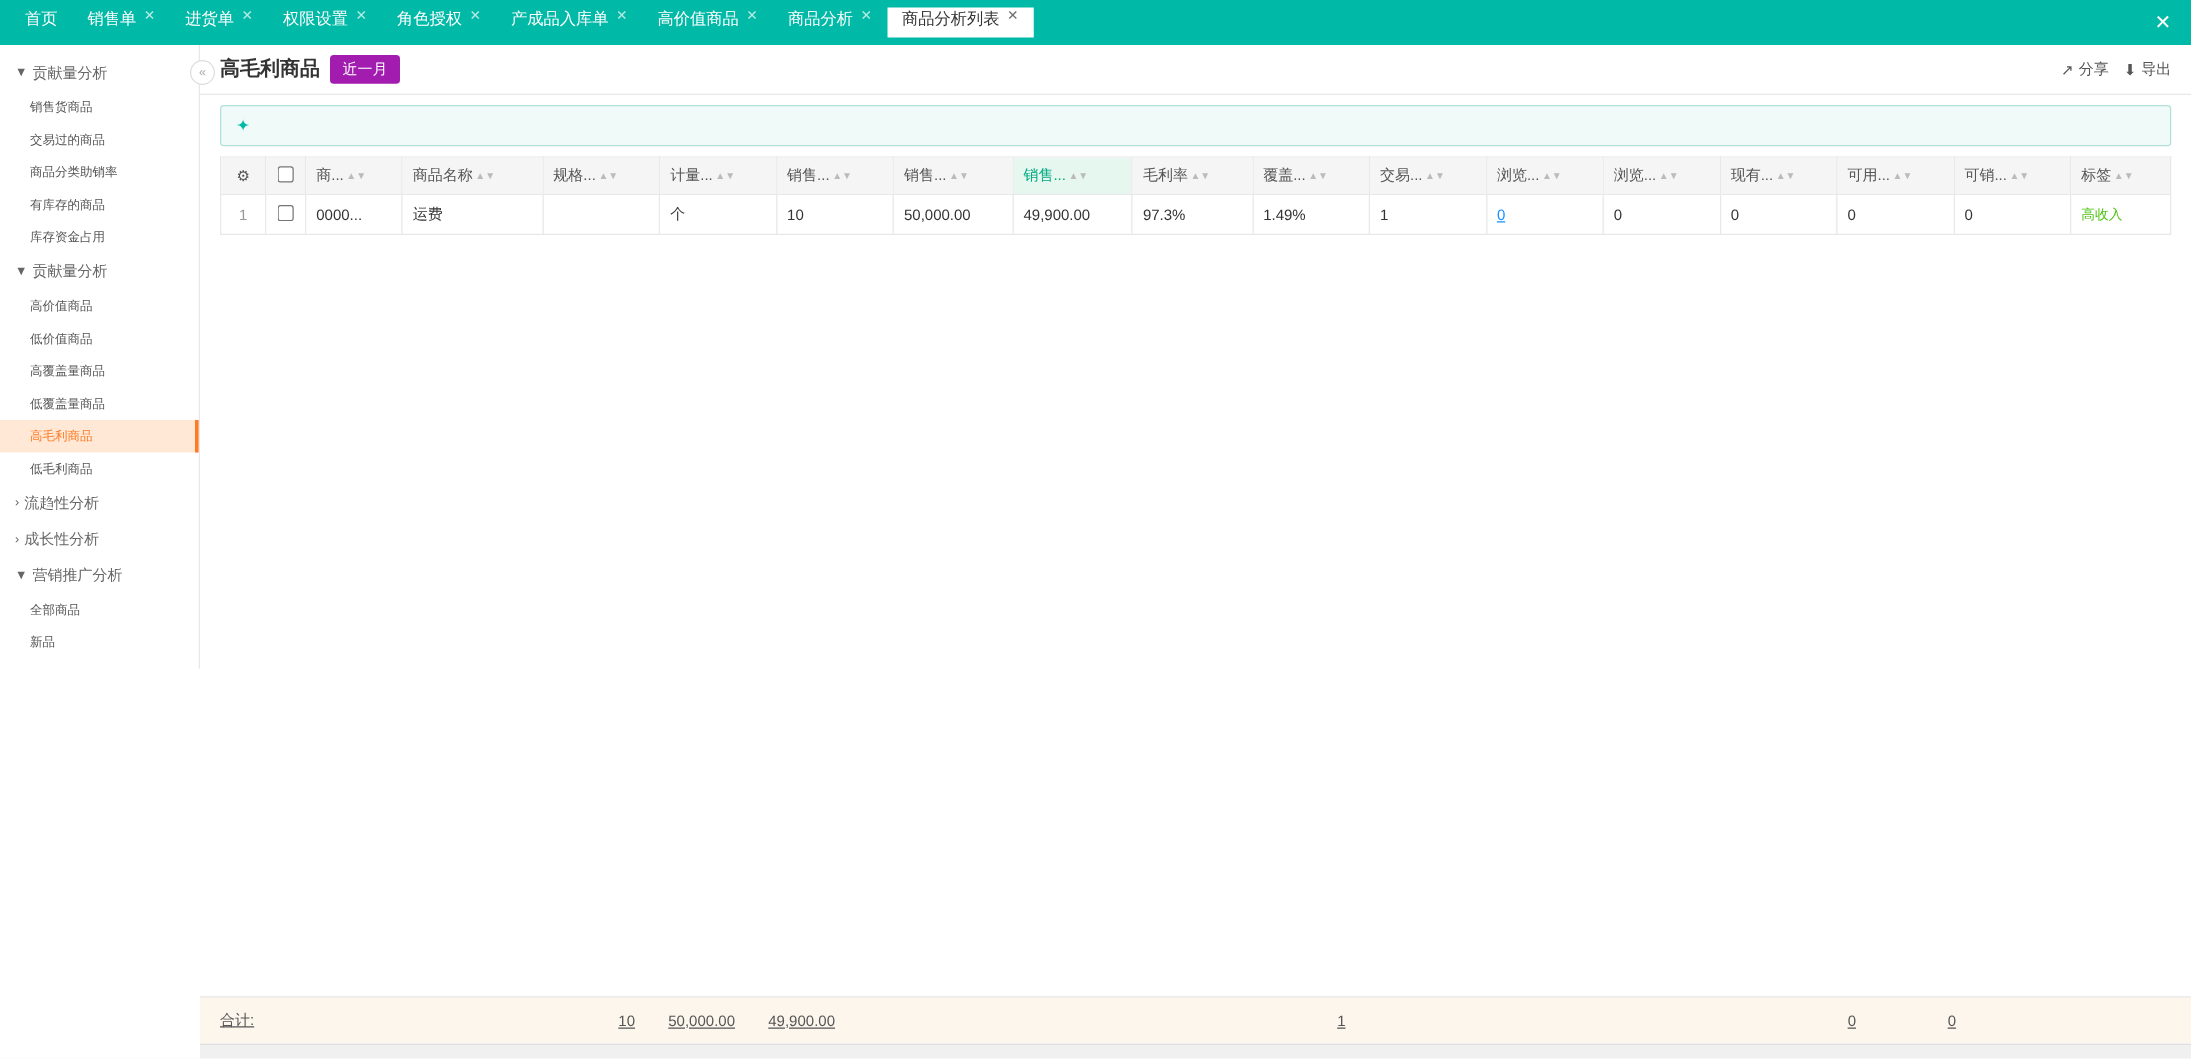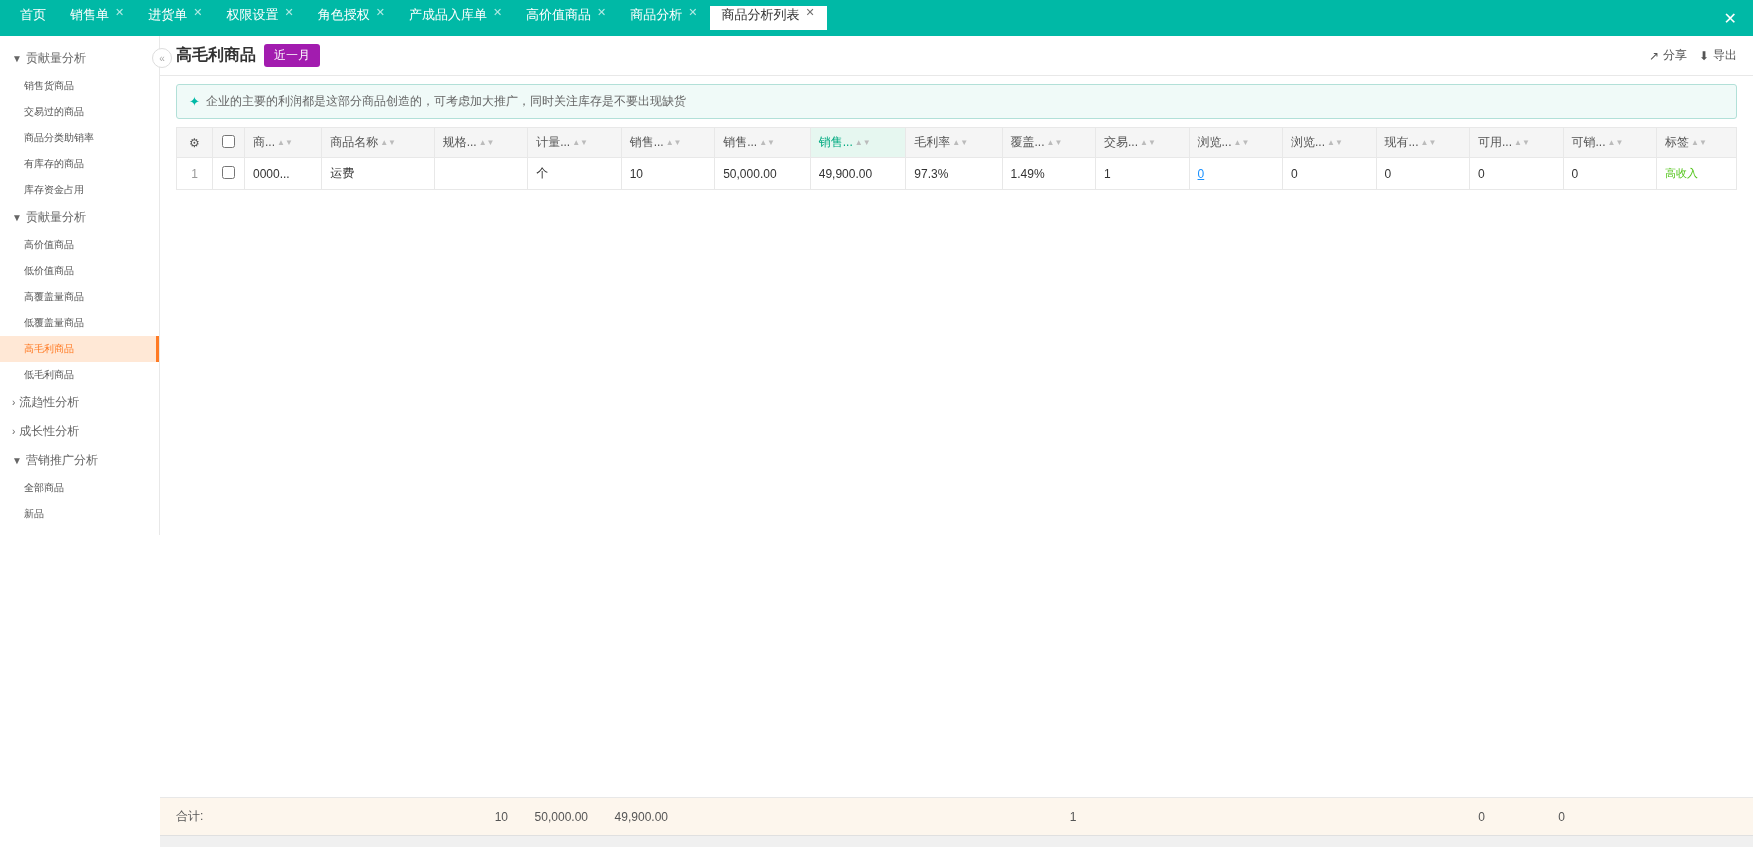--- a/index.html
+++ b/index.html
@@ -209,20 +209,21 @@
       background: #fdf6ed;
       border-top: 1px solid #e8e8e8;
       padding: 8px 16px;
       display: flex;
       align-items: center;
       font-size: 12px;
       color: #555;
       flex-shrink: 0;
       gap: 0;
       min-height: 38px;
+      text-decoration: underline;
     }
     .footer-label { min-width: 60px; }
     .footer-cell {
       padding: 0 8px;
       min-width: 80px;
       text-align: right;
     }
 
     
     .bottom-scrollbar {
@@ -374,21 +375,20 @@
         </button>
         <button class="action-btn">
           <span>⬇</span>
           <span>导出</span>
         </button>
       </div>
     </div>
 
     <div class="info-banner">
       <span class="info-icon">✦</span>
-      <span>企业的主要的利润都是这部分商品创造的，可考虑加大推广，同时关注库存是不要出现缺货</span>
     </div>
 
     <div class="table-container">
       <table>
         <thead>
           <tr>
             <th style="width:36px; text-align:center;">⚙</th>
             <th style="width:32px; text-align:center;"><input type="checkbox" style=""></th>
             <th>
               <div class="col-sort">

